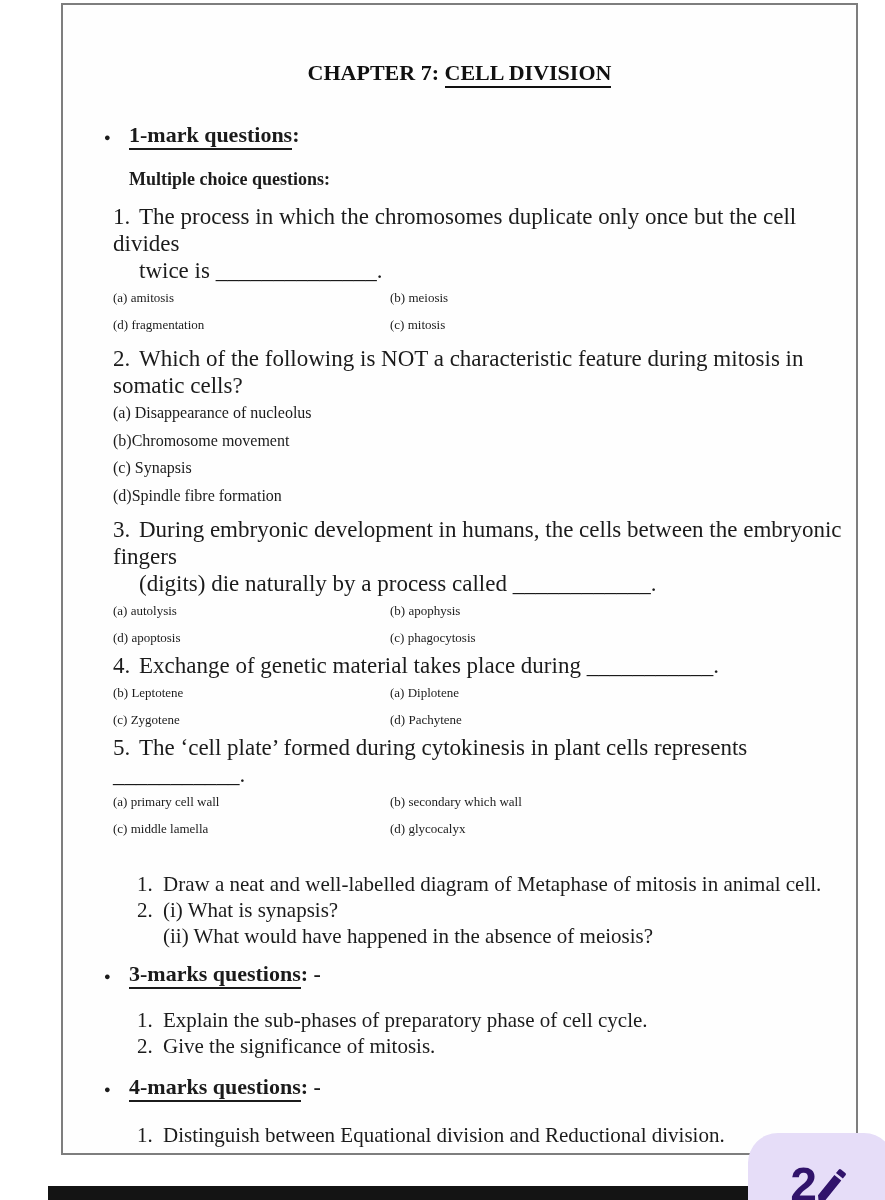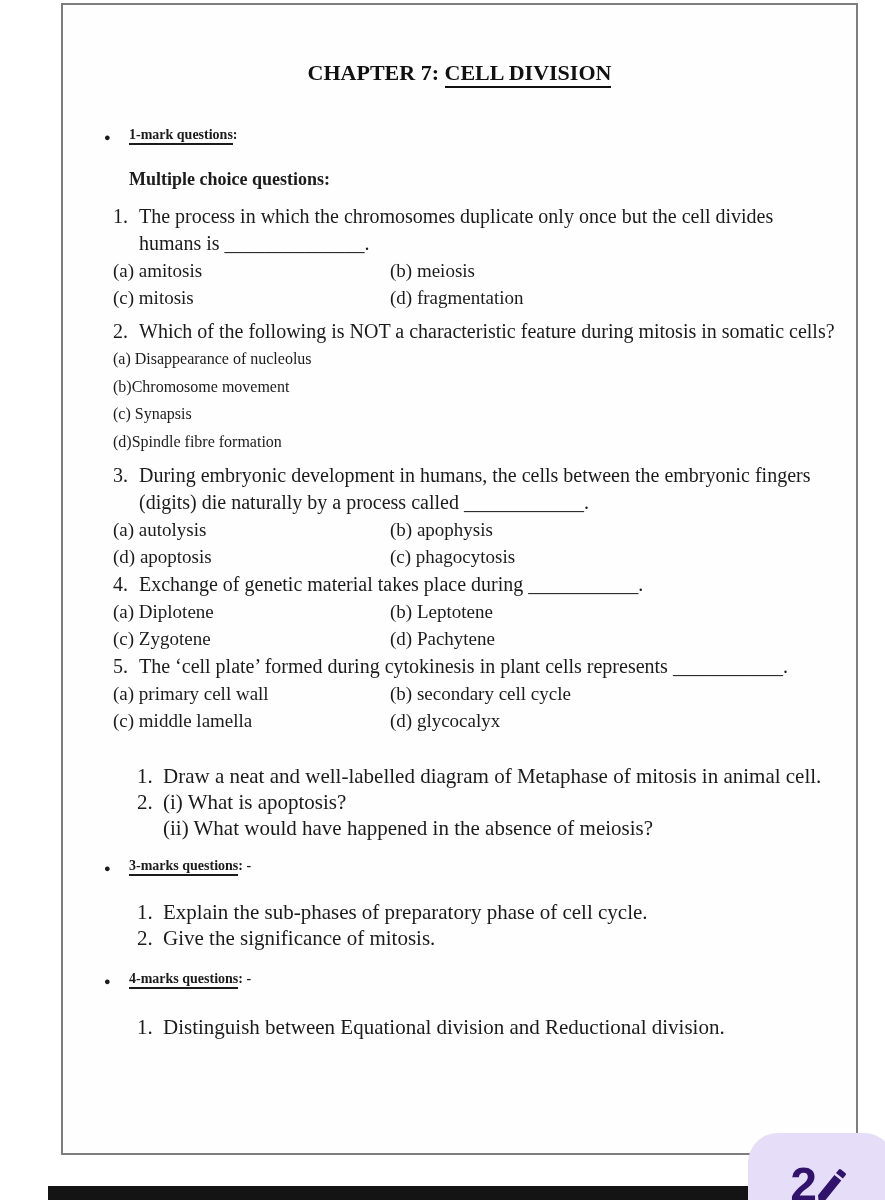--- a/index.html
+++ b/index.html
@@ -30,21 +30,21 @@
     text-align: center;
     font-size: 22px;
     font-weight: bold;
     line-height: 28px;
     color: #111;
   }
   .title .u { border-bottom: 2.5px solid #111; padding-bottom: 1px; }
 
   .bullet-heading {
     margin: 36px 0 0 41px;
-    font-size: 14px;
+    font-size: 22px;
     font-weight: bold;
     line-height: 24px;
     position: relative;
     padding-left: 25px;
   }
   .bullet-heading::before {
     content: "●";
     position: absolute;
     left: 0; top: 2px;
     font-size: 11px;
@@ -52,28 +52,28 @@
   .bullet-heading.tight { margin-left: 33px; padding-left: 13px; }
   .bullet-heading .u { border-bottom: 2px solid #1b1b1b; padding-bottom: 1px; }
 
   .subheading {
     margin: 20px 0 0 66px;
     font-size: 18px;
     font-weight: bold;
     line-height: 24px;
   }
 
-  .mcq { margin-left: 50px; font-size: 20px; line-height: 27px; }
+  .mcq { margin-left: 50px; font-size: 23px; line-height: 27px; }
   .mcq .qnum { display: inline-block; width: 26px; }
   .mcq .cont { padding-left: 26px; }
   .opt-grid {
     margin-left: 50px;
     display: grid;
     grid-template-columns: 277px auto;
-    font-size: 19px;
+    font-size: 13px;
     line-height: 27px;
   }
   .opt-stack {
     margin-left: 50px;
     font-size: 16px;
     line-height: 27.5px;
   }
   .m-q1 { margin-top: 12px; }
   .m-q2 { margin-top: 7px; }
   .m-q3 { margin-top: 7px; }
@@ -142,27 +142,27 @@
   <div class="doc-page">
 
     <h1 class="title"><span>CHAPTER 7: </span><span class="u">CELL DIVISION</span></h1>
 
     <div class="bullet-heading"><span class="u">1-mark questions</span><span>:</span></div>
 
     <div class="subheading">Multiple choice questions:</div>
 
     <div class="mcq m-q1">
       <div><span class="qnum">1.</span><span>The process in which the chromosomes duplicate only once but the cell divides</span></div>
-      <div class="cont">humans is ______________.</div>
+      <div class="cont">twice is ______________.</div>
     </div>
     <div class="opt-grid">
       <span>(a) amitosis</span>
       <span>(b) meiosis</span>
+      <span>(d) fragmentation</span>
       <span>(c) mitosis</span>
-      <span>(d) fragmentation</span>
     </div>
 
     <div class="mcq m-q2">
       <div><span class="qnum">2.</span><span>Which of the following is NOT a characteristic feature during mitosis in somatic cells?</span></div>
     </div>
     <div class="opt-stack">
       <div>(a) Disappearance of nucleolus</div>
       <div>(b)Chromosome movement</div>
       <div>(c) Synapsis</div>
       <div>(d)Spindle fibre formation</div>
@@ -176,40 +176,40 @@
       <span>(a) autolysis</span>
       <span>(b) apophysis</span>
       <span>(d) apoptosis</span>
       <span>(c) phagocytosis</span>
     </div>
 
     <div class="mcq m-q4">
       <div><span class="qnum">4.</span><span>Exchange of genetic material takes place during ___________.</span></div>
     </div>
     <div class="opt-grid">
+      <span>(b) Leptotene</span>
       <span>(a) Diplotene</span>
-      <span>(b) Leptotene</span>
       <span>(c) Zygotene</span>
       <span>(d) Pachytene</span>
     </div>
 
     <div class="mcq m-q5">
       <div><span class="qnum">5.</span><span>The ‘cell plate’ formed during cytokinesis in plant cells represents ___________.</span></div>
     </div>
     <div class="opt-grid">
       <span>(a) primary cell wall</span>
-      <span>(b) secondary cell cycle</span>
+      <span>(b) secondary which wall</span>
       <span>(c) middle lamella</span>
       <span>(d) glycocalyx</span>
     </div>
 
 
     <div class="num-list list-2m">
       <div class="row"><span class="qnum">1.</span><span>Draw a neat and well-labelled diagram of Metaphase of mitosis in animal cell.</span></div>
-      <div class="row"><span class="qnum">2.</span><span>(i) What is apoptosis?</span></div>
+      <div class="row"><span class="qnum">2.</span><span>(i) What is synapsis?</span></div>
       <div class="row cont">(ii) What would have happened in the absence of meiosis?</div>
     </div>
 
     <div class="bullet-heading mt-h3"><span class="u">3-marks questions</span><span>: -</span></div>
 
     <div class="num-list list-3m">
       <div class="row"><span class="qnum">1.</span><span>Explain the sub-phases of preparatory phase of cell cycle.</span></div>
       <div class="row"><span class="qnum">2.</span><span>Give the significance of mitosis.</span></div>
     </div>
 

